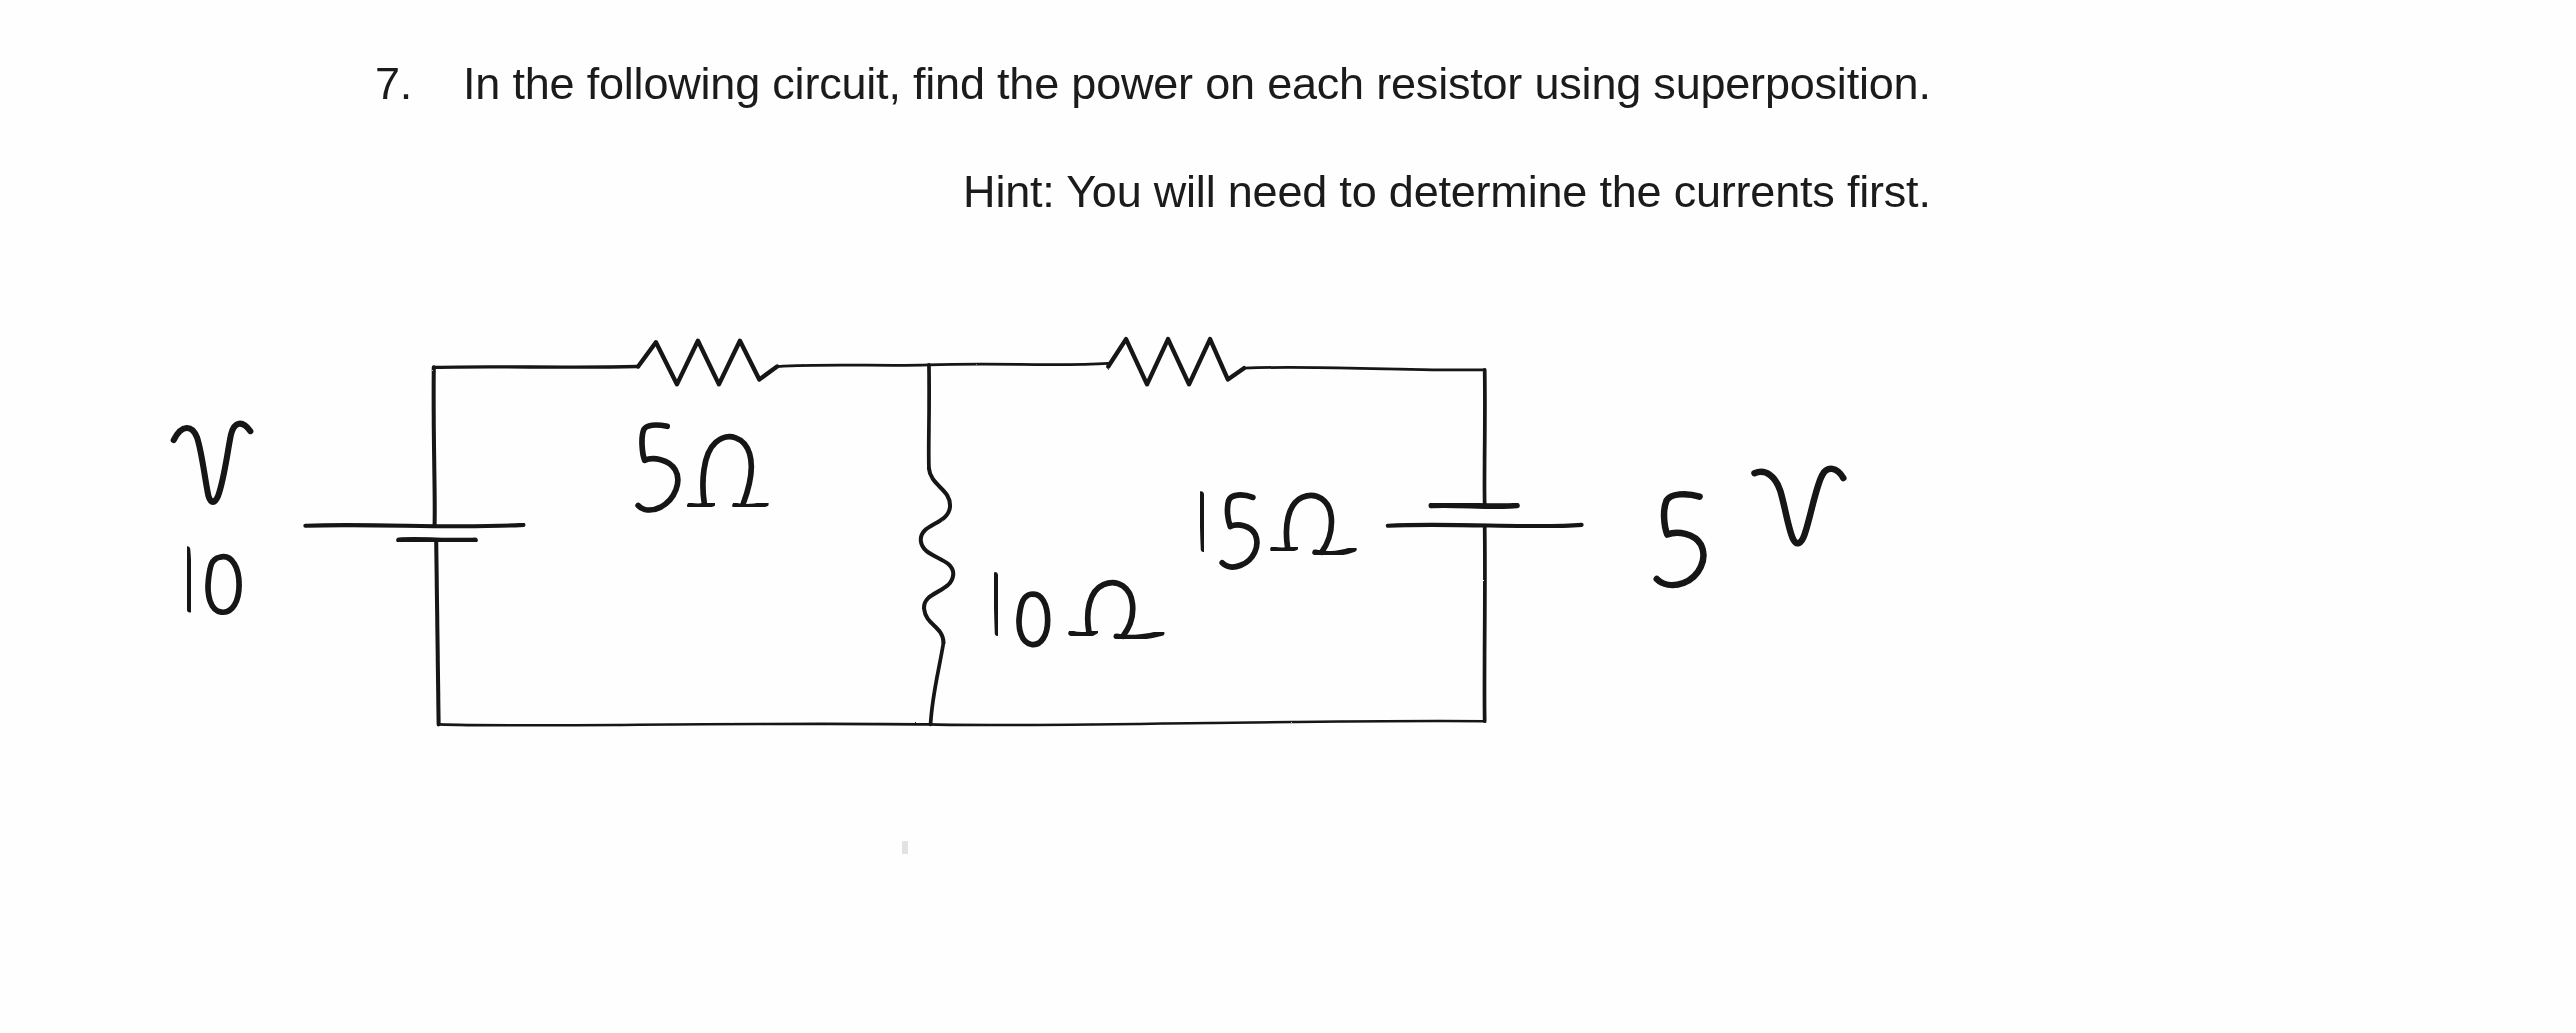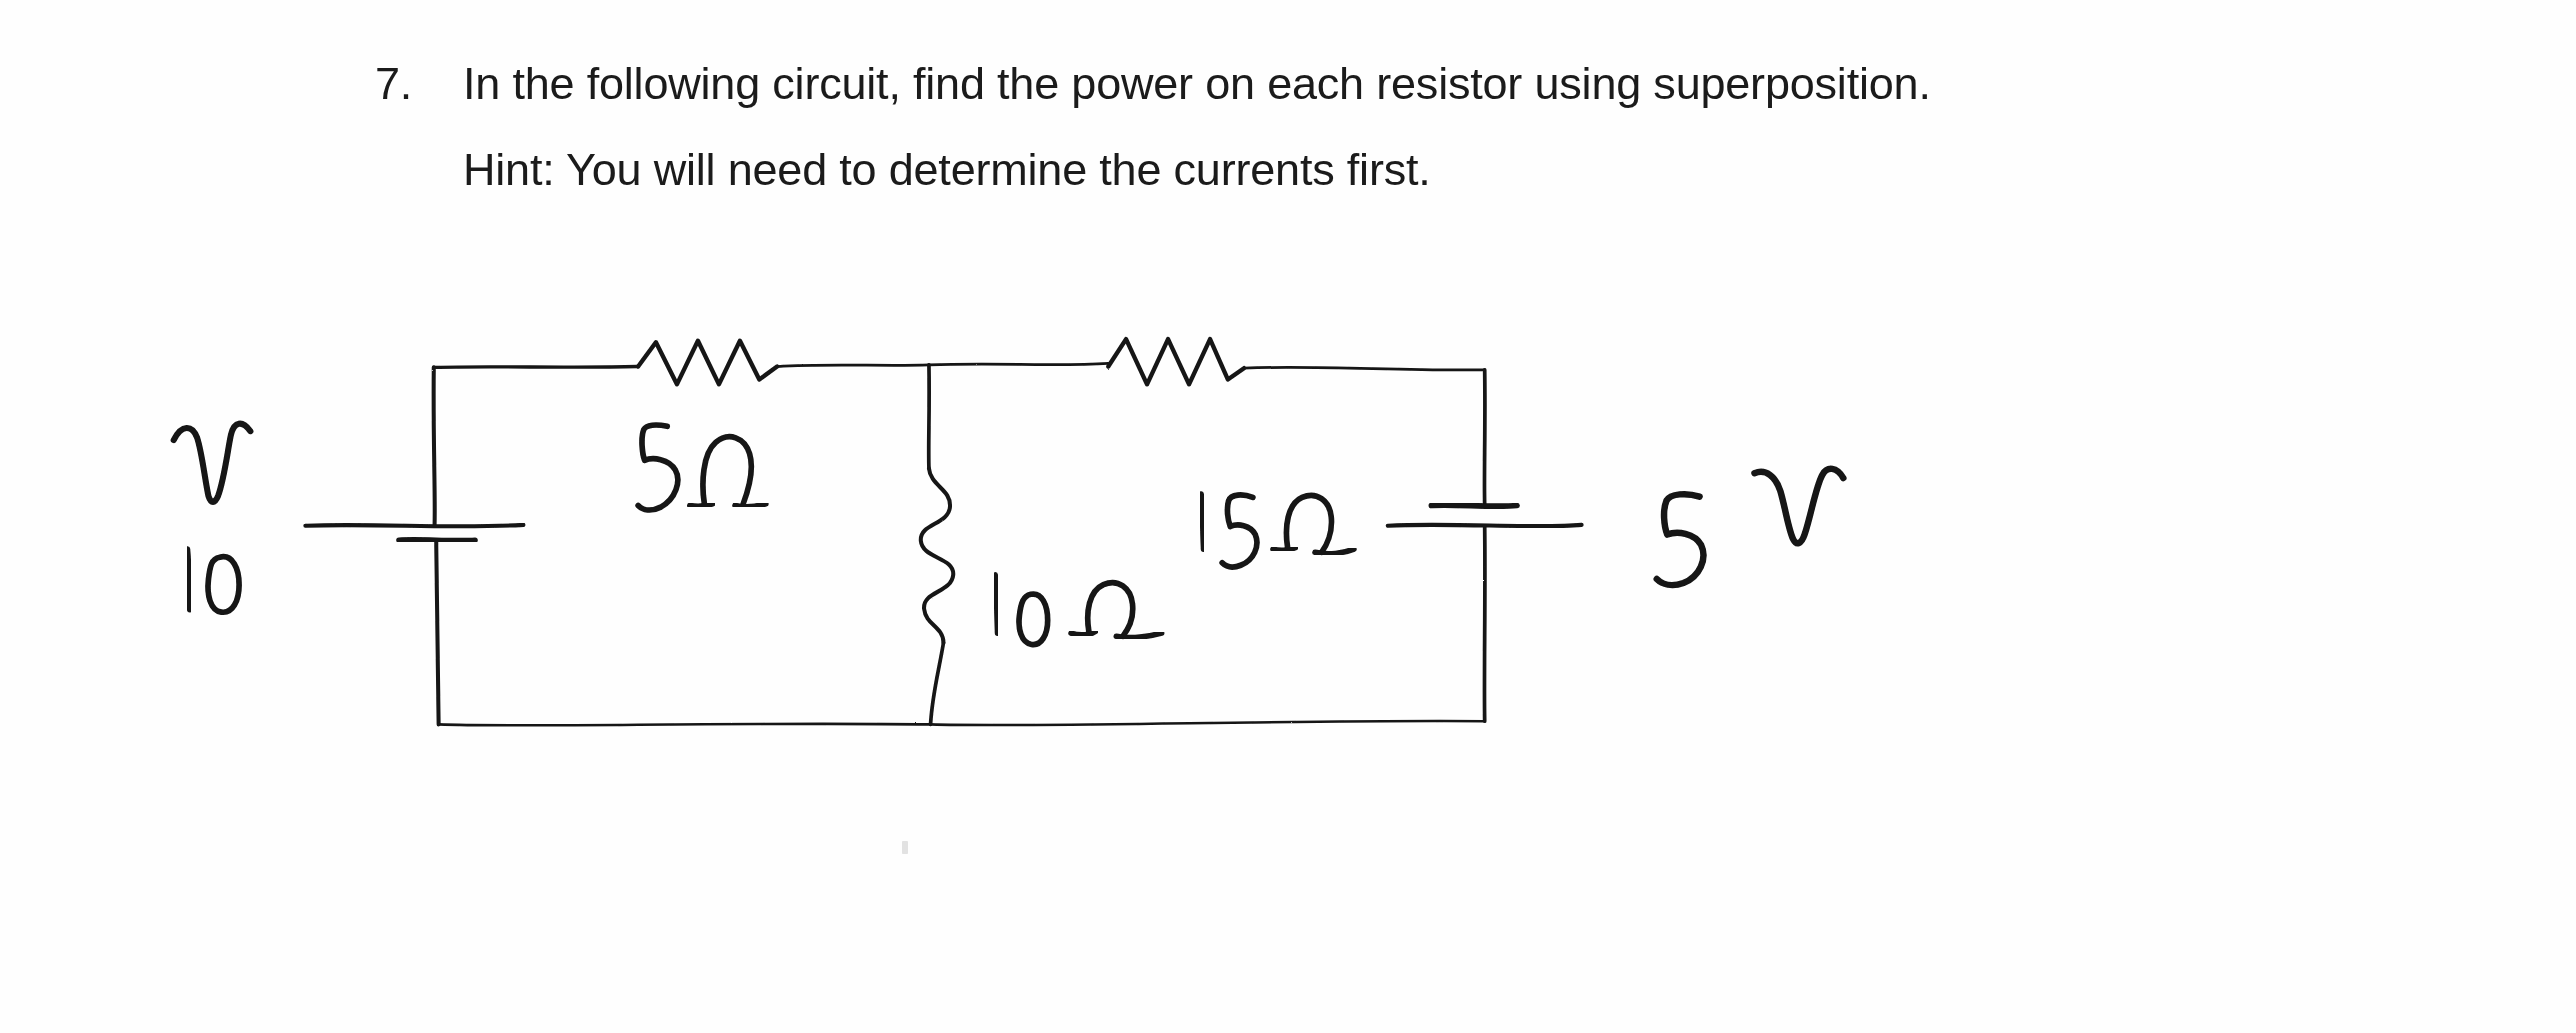--- a/index.html
+++ b/index.html
@@ -47,23 +47,24 @@
     left: 0px;
     top: 0px;
     font-size: 45px;
     color: #1b1b1b;
     font-family: "Liberation Sans", sans-serif;
   }
   #question-text-wrap {
     position: absolute;
     left: 88px;
     top: 0px;
+    text-align: right;
   }
   #q-line-2 {
-    margin-top: 41px;
+    margin-top: 63px;
   }
 
   
   #circuit-figure {
     position: absolute;
     left: 0px;
     top: 226px;
     width: 2576px;
     height: 727px;
   }

